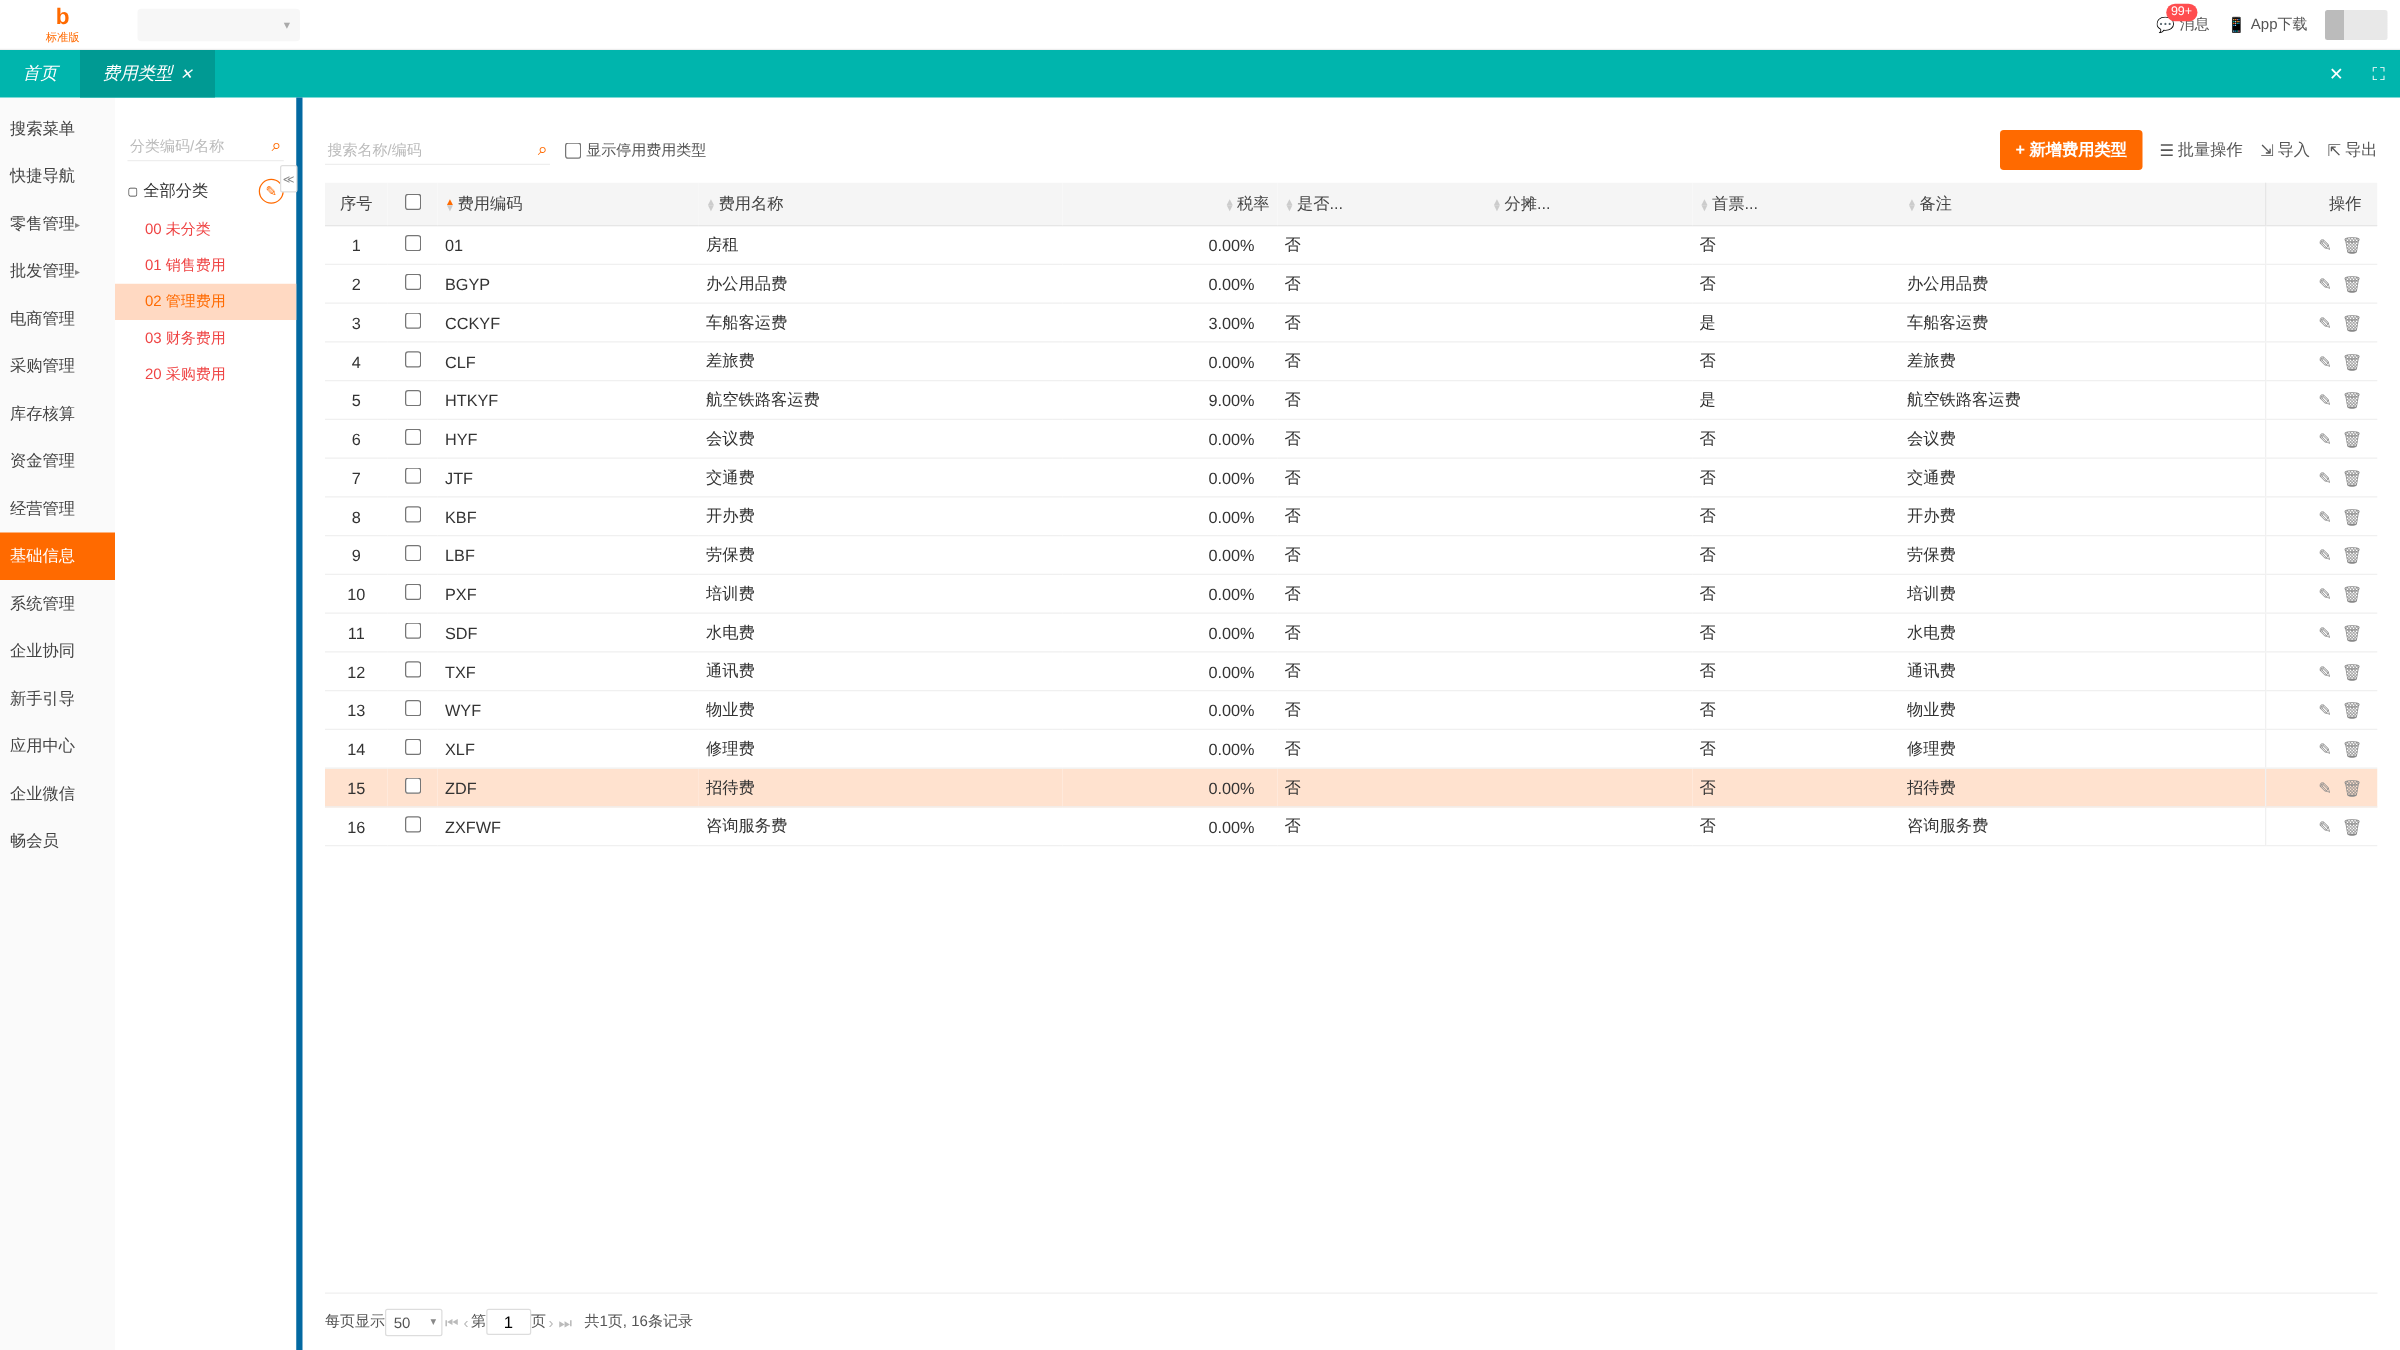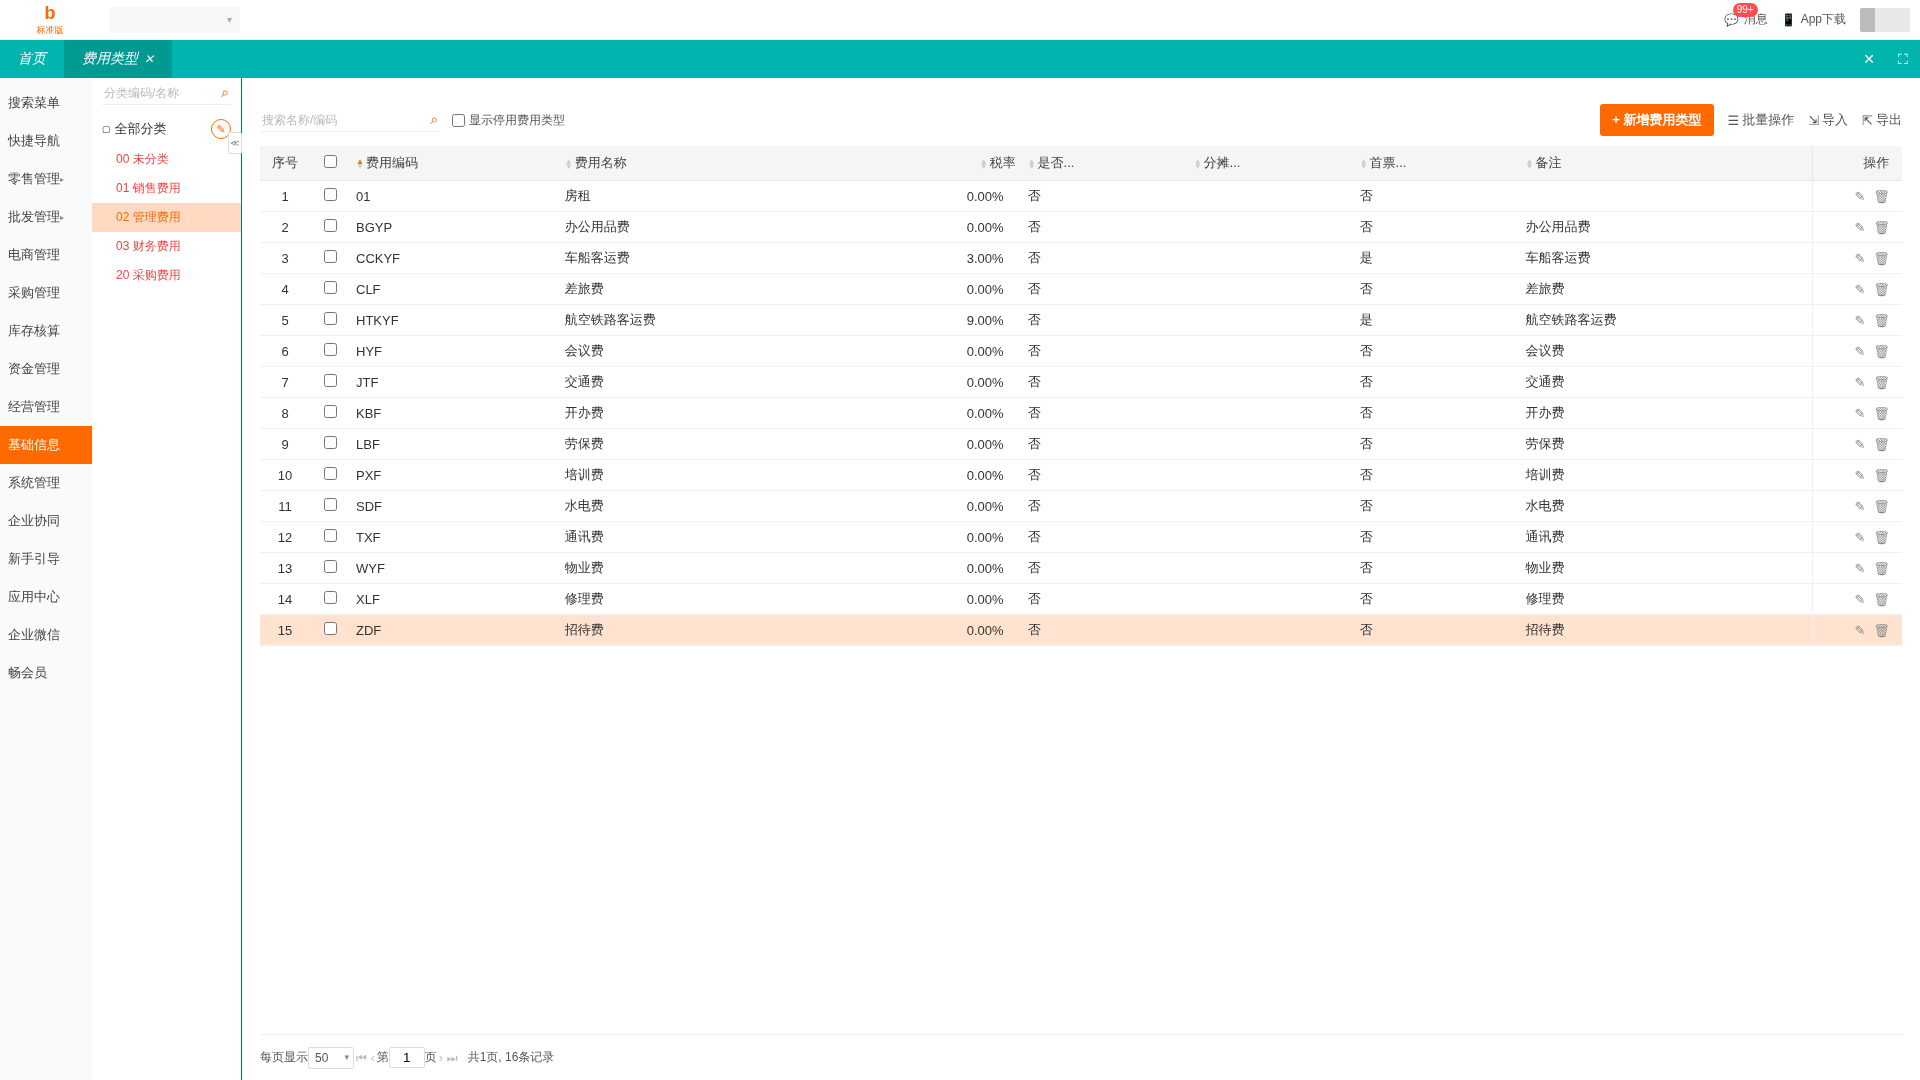--- a/index.html
+++ b/index.html
@@ -22,21 +22,21 @@
 .tab-x { margin-left: 6px; font-size: 12px; }
 .tabbar-icons { margin-left: auto; display: flex; align-items:center; }
 .tabbar-icons span { width: 34px; text-align: center; color:#fff; cursor:pointer; font-size:14px;}
 
 .main { display: flex; height: calc(100vh - 78px); }
 .sidebar { width: 92px; background: #fafafa; padding-top: 6px; }
 .sidebar-item { padding: 10px 8px; font-size: 13px; color: #444; cursor: pointer; display:flex; align-items:center; justify-content:flex-start; }
 .sidebar-item .tri { font-size: 8px; color:#888; }
 .sidebar-item.active { background: #ff6a00; color: #fff; }
 
-.category-panel { width: 150px; border-right: 1px solid #0369a1; padding: 4px 0; position:relative; }
+.category-panel { width: 150px; border-right: 5px solid #0369a1; padding: 28px 0; position:relative; }
 .cat-search { margin: 0 10px 8px; position: relative; }
 .cat-search input { width: 100%; border: none; border-bottom: 1px solid #eee; padding: 4px 20px 4px 2px; font-size: 12px; outline:none; color:#333;}
 .cat-search input::placeholder { color:#bbb; }
 .cat-search .mag { position:absolute; right:2px; top:2px; color:#ff6a00; font-size:14px;}
 .cat-head { display:flex; align-items:center; padding: 6px 10px; font-size:13px; gap:4px; }
 .cat-head .edit-btn { margin-left:auto; border:1px solid #ff6a00; color:#ff6a00; border-radius:50%; width:20px; height:20px; display:flex; align-items:center; justify-content:center; font-size:11px;}
 .collapse-handle { position:absolute; right:-1px; top:54px; width:14px; height:22px; border:1px solid #ddd; border-radius:2px; display:flex; align-items:center; justify-content:center; font-size:9px; color:#888; background:#fff; cursor:pointer;}
 .cat-item { padding: 6px 10px 6px 24px; font-size:12px; color:#ef4444; cursor:pointer; }
 .cat-item.active { background: #ffd9c2; color:#ff6a00; }
 
@@ -425,20 +425,32 @@
               <td class="chk"><input type="checkbox" style=""></td>
               <td>ZDF</td>
               <td>招待费</td>
               <td class="rate">0.00%</td>
               <td>否</td>
               <td></td>
               <td>否</td>
               <td>招待费</td>
               <td class="op"><span class="icon-btn">✎</span><span class="icon-btn">🗑</span></td>
             </tr>
+            <tr>
+              <td class="num">16</td>
+              <td class="chk"><input type="checkbox" style=""></td>
+              <td>ZXFWF</td>
+              <td>咨询服务费</td>
+              <td class="rate">0.00%</td>
+              <td>否</td>
+              <td></td>
+              <td>否</td>
+              <td>咨询服务费</td>
+              <td class="op"><span class="icon-btn">✎</span><span class="icon-btn">🗑</span></td>
+            </tr>
           </tbody>
       </table>
     </div>
 
     <div class="footer">
       <span>每页显示</span>
       <span class="page-size">
         <span>50</span>
         <span class="chev">▾</span>
       </span>

